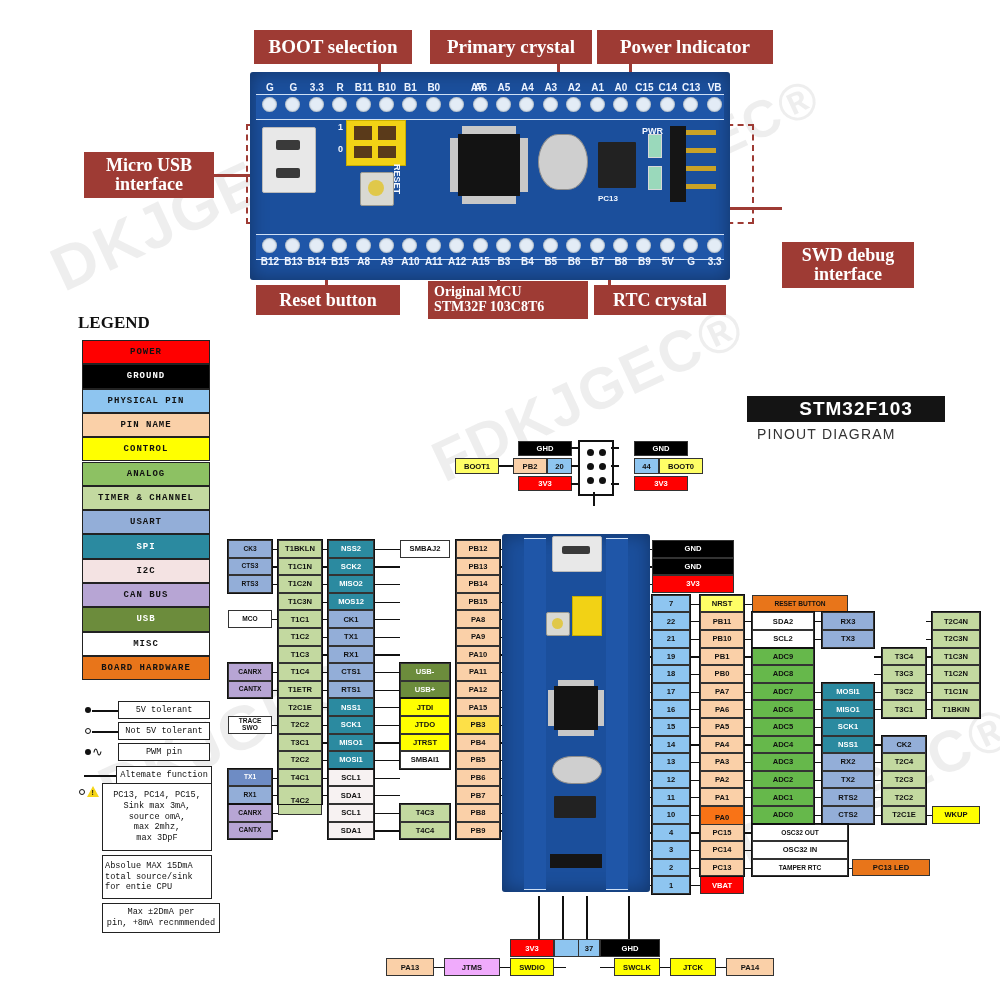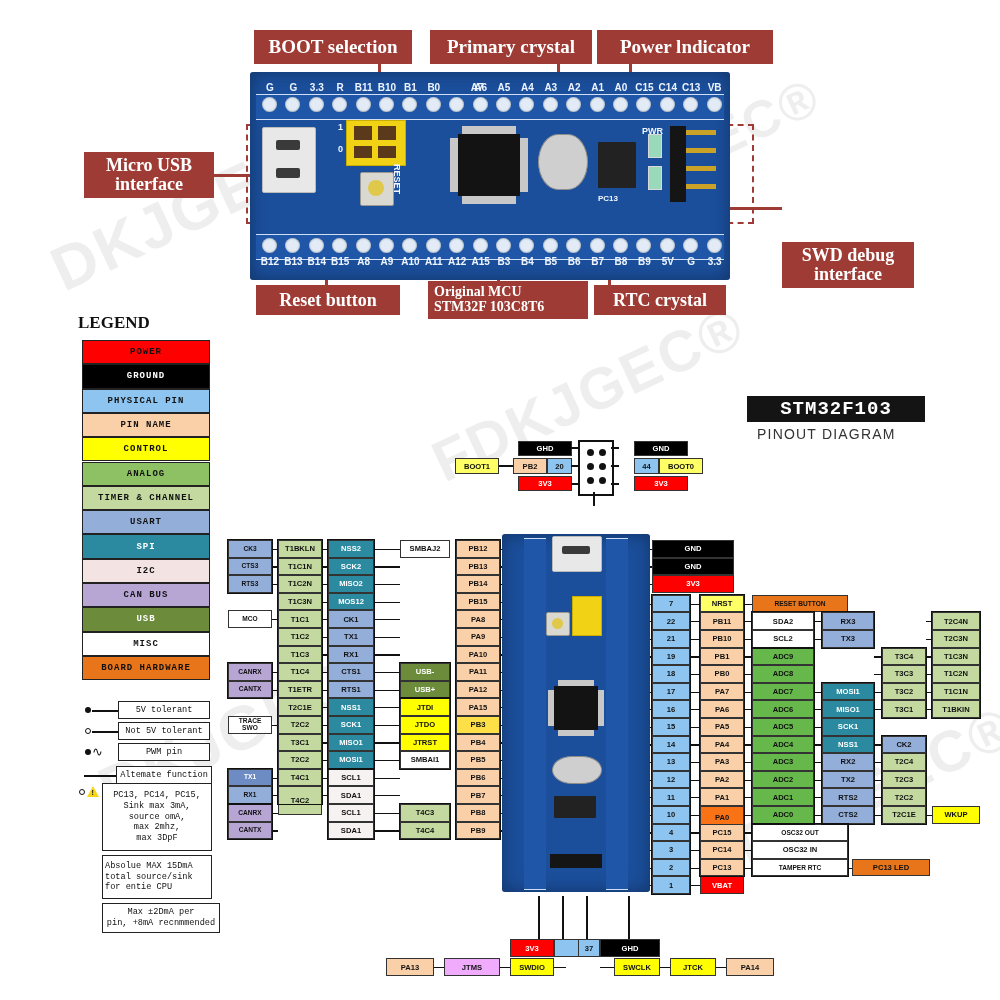--- a/index.html
+++ b/index.html
@@ -80,22 +80,22 @@
     color:#111;text-align:center;overflow:hidden;white-space:nowrap;
   }
   .grp{position:absolute;box-sizing:border-box;border:1.6px solid #111;pointer-events:none;}
   .wire{position:absolute;background:#111;}
   .endmark-dot{position:absolute;width:5px;height:5px;border-radius:50%;background:#111;}
   .endmark-ring{position:absolute;width:5px;height:5px;border-radius:50%;border:1.4px solid #111;background:#fff;box-sizing:border-box;}
   .pwm-sym{position:absolute;font-size:10px;line-height:6px;color:#111;font-family:"Liberation Sans",sans-serif;}
 
   .title-blk{
     position:absolute;background:#141414;color:#fff;
-    font-family:Liberation Mono, monospace;font-weight:bold;
-    display:flex;align-items:center;justify-content:center;
+    font-family:Liberation Sans, sans-serif;font-weight:bold;
+    display:flex;align-items:center;justify-content:center;padding-left:20px;
   }
   .title-sub{position:absolute;color:#333;font-family:Liberation Sans, sans-serif;letter-spacing:1.2px;}
 
   .hdr6{position:absolute;border:2px solid #111;background:#fff;}
   .hdr6 .hole{position:absolute;width:7px;height:7px;border-radius:50%;background:#111;}
 </style>
 </head>
 <body>
 
 <div class="wm" style="left:40px;top:170px;font-size:62px;">DKJGEC®</div>

